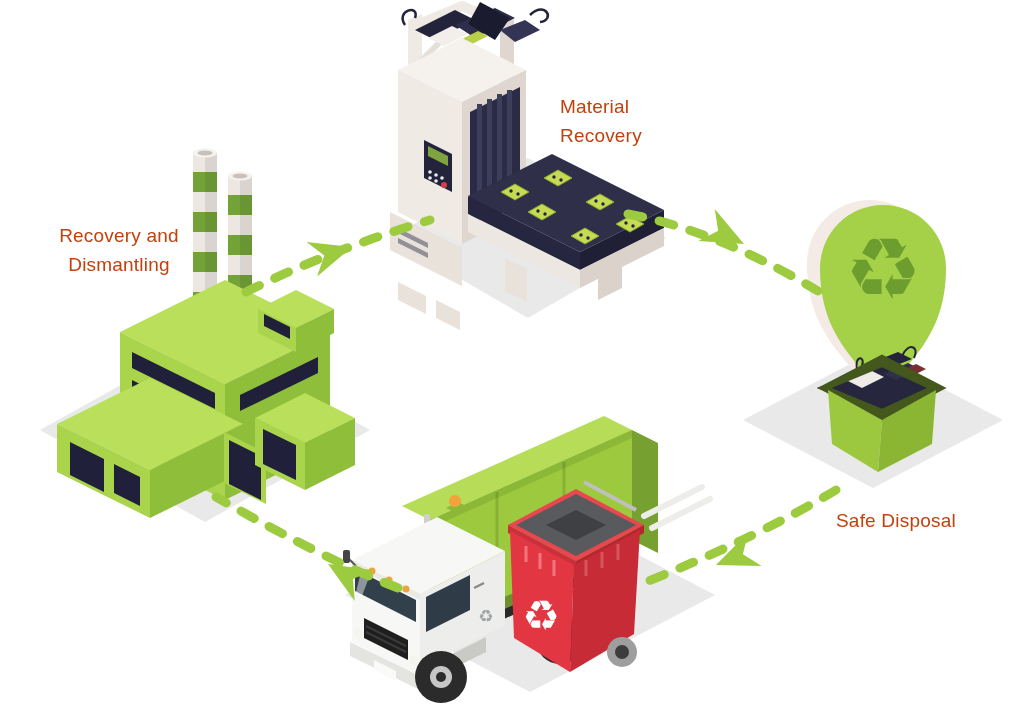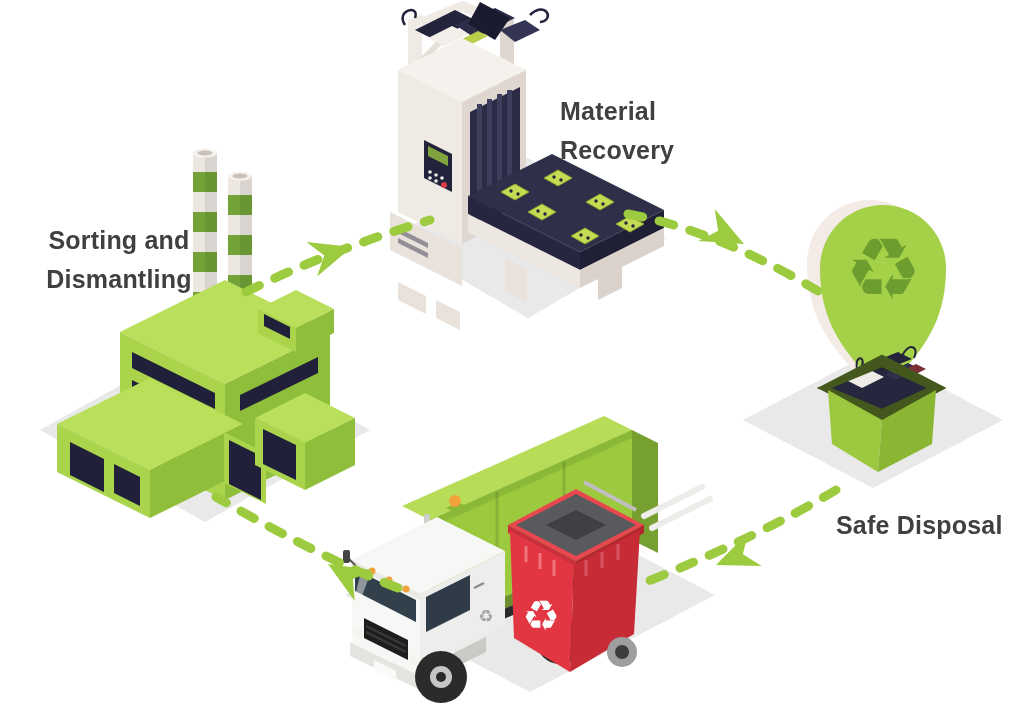--- a/index.html
+++ b/index.html
@@ -2,21 +2,21 @@
 <html><head>
 <meta charset="utf-8">
 <style>
   html,body{margin:0;padding:0;background:#ffffff;}
   .canvas{
     position:relative;width:1024px;height:725px;overflow:hidden;
     font-family:"Liberation Sans",sans-serif;background:#ffffff;
   }
   .canvas svg{position:absolute;left:0;top:0;display:block;}
   .stage-label{
-    position:absolute;color:#404040;font-weight:700;font-size:25px;
+    position:absolute;color:#c2410c;font-weight:400;font-size:19px;
     line-height:1.55;white-space:pre-line;letter-spacing:.2px;
   }
   .lbl-sorting{left:39px;top:221px;width:160px;text-align:center;}
   .lbl-material{left:560px;top:92px;width:160px;text-align:left;}
   .lbl-disposal{left:836px;top:506px;width:200px;text-align:left;}
   .lbl-collection{left:352px;top:690px;width:320px;text-align:center;}
 </style>
 </head>
 <body>
 
@@ -298,18 +298,18 @@
   <g>
     <path d="M836 490 Q756 538 646 582" fill="none" stroke="#9CCB3F" stroke-width="9" stroke-linecap="round" stroke-dasharray="15 17"></path>
     <use href="#dart" fill="#9CCB3F" transform="translate(716,565) rotate(158)"></use>
   </g>
   <g>
     <path d="M398 588 Q330 562 216 497" fill="none" stroke="#9CCB3F" stroke-width="9" stroke-linecap="round" stroke-dasharray="15 17"></path>
     <use href="#dart" fill="#9CCB3F" transform="translate(328,564) rotate(-149)"></use>
   </g>
 </svg>
 
-  <div class="stage-label lbl-sorting">Sorting and
+  <div class="stage-label lbl-sorting">Recovery and
 Dismantling</div>
   <div class="stage-label lbl-material">Material
 Recovery</div>
   <div class="stage-label lbl-disposal">Safe Disposal</div>
 </div>
 
 </body></html>

